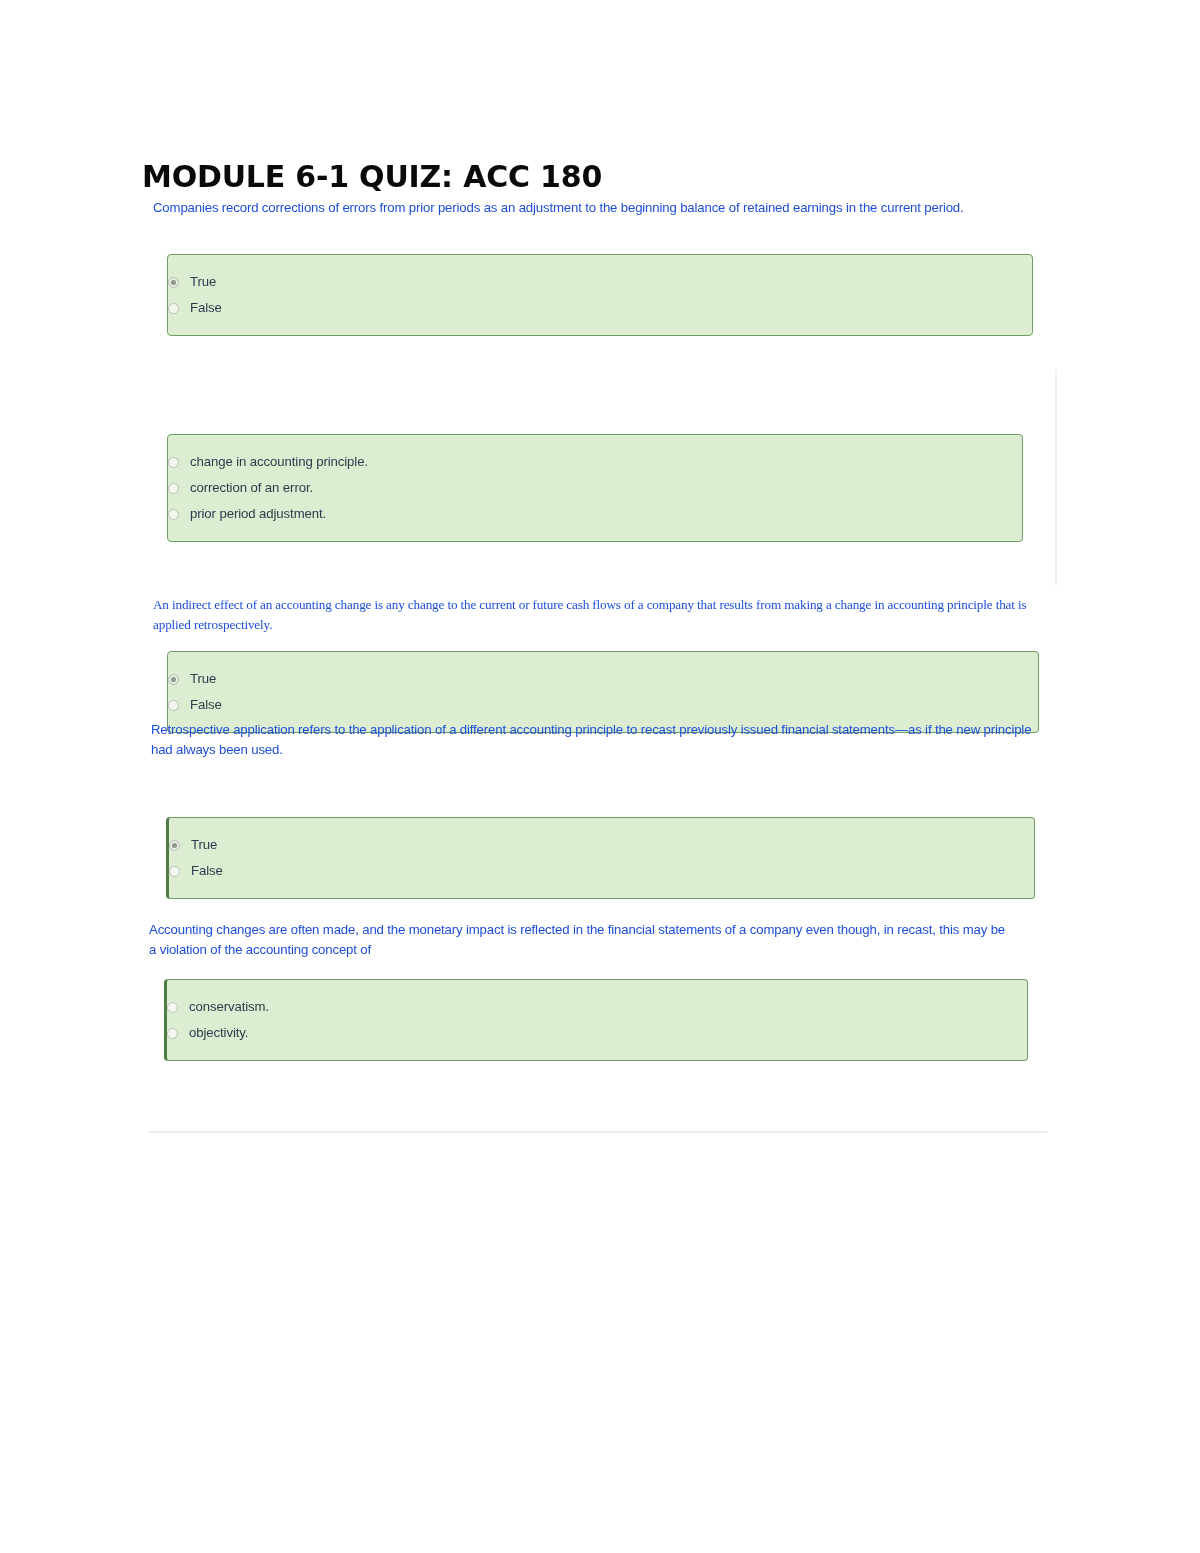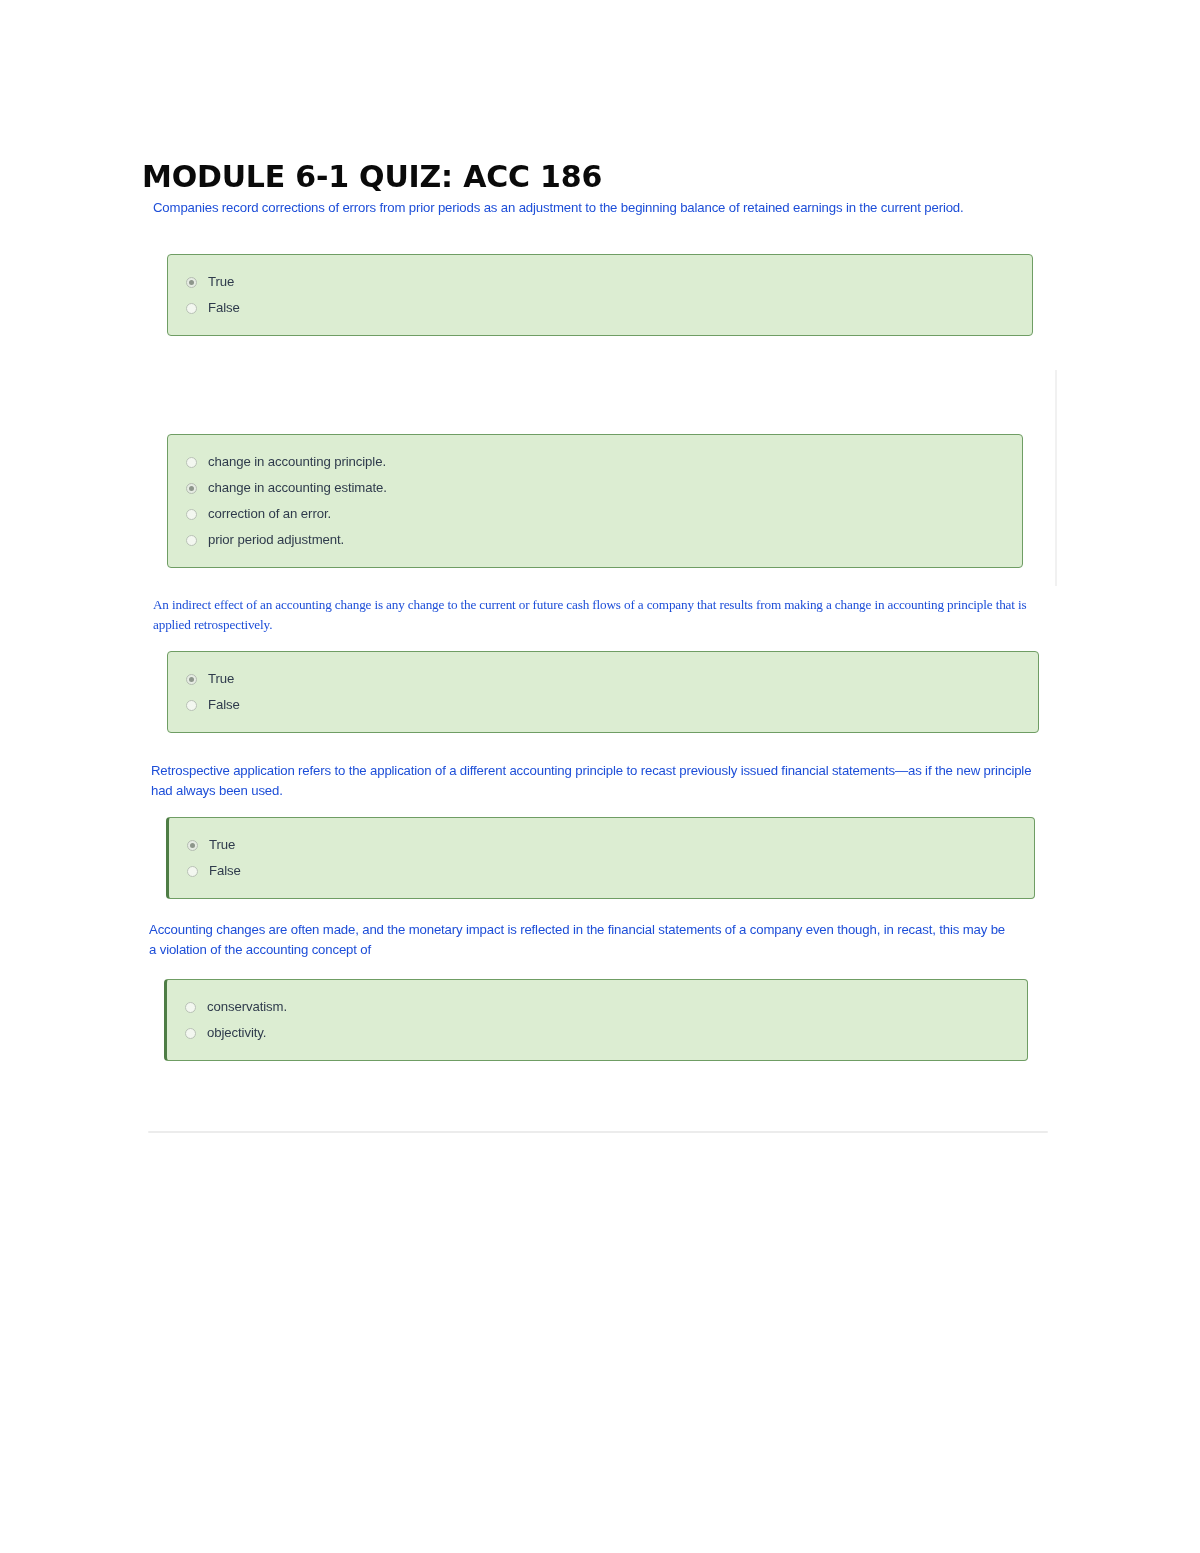--- a/index.html
+++ b/index.html
@@ -57,21 +57,20 @@
   }
 
   .answers.shadow-left {
     border-left: 3px solid #4e7d45;
   }
 
   .opt {
     display: flex;
     align-items: center;
     height: 26px;
-    padding-left: 18px;
     cursor: default;
   }
 
   .radio {
     width: 11px;
     height: 11px;
     box-sizing: border-box;
     border-radius: 50%;
     border: 1px solid #b9c2b6;
     background: #f3f7f0;
@@ -119,21 +118,21 @@
     height: 2px;
     background: #ececec;
     border-radius: 1px;
   }
 </style>
 </head>
 <body>
 
 <div class="page">
 
-  <h1 class="doc-title">MODULE 6-1 QUIZ: ACC 186</h1>
+  <h1 class="doc-title">MODULE 6-1 QUIZ: ACC 180</h1>
 
   <div class="q-block" style="left:153px; top:198px; width:855px;">
     <div class="q-text">Companies record corrections of errors from prior periods as an adjustment to the beginning balance of retained earnings in the current period.</div>
   </div>
   <div class="answers" style="left:167px; top:254px; width:866px; position:absolute;">
     <div class="opt">
       <span class="radio checked"></span>
       <span class="opt-label">True</span>
     </div>
     <div class="opt">
@@ -141,24 +140,20 @@
       <span class="opt-label">False</span>
     </div>
   </div>
 
   <div class="answers" style="left:167px; top:434px; width:856px; position:absolute;">
     <div class="opt">
       <span class="radio"></span>
       <span class="opt-label">change in accounting principle.</span>
     </div>
     <div class="opt">
-      <span class="radio checked"></span>
-      <span class="opt-label">change in accounting estimate.</span>
-    </div>
-    <div class="opt">
       <span class="radio"></span>
       <span class="opt-label">correction of an error.</span>
     </div>
     <div class="opt">
       <span class="radio"></span>
       <span class="opt-label">prior period adjustment.</span>
     </div>
   </div>
 
   <div class="page-edge-line"></div>
@@ -170,21 +165,21 @@
     <div class="opt">
       <span class="radio checked"></span>
       <span class="opt-label">True</span>
     </div>
     <div class="opt">
       <span class="radio"></span>
       <span class="opt-label">False</span>
     </div>
   </div>
 
-  <div class="q-block" style="left:151px; top:761px; width:888px;">
+  <div class="q-block" style="left:151px; top:720px; width:888px;">
     <div class="q-text">Retrospective application refers to the application of a different accounting principle to recast previously issued financial statements—as if the new principle had always been used.</div>
   </div>
   <div class="answers shadow-left" style="left:166px; top:817px; width:869px; position:absolute;">
     <div class="opt">
       <span class="radio checked"></span>
       <span class="opt-label">True</span>
     </div>
     <div class="opt">
       <span class="radio"></span>
       <span class="opt-label">False</span>

